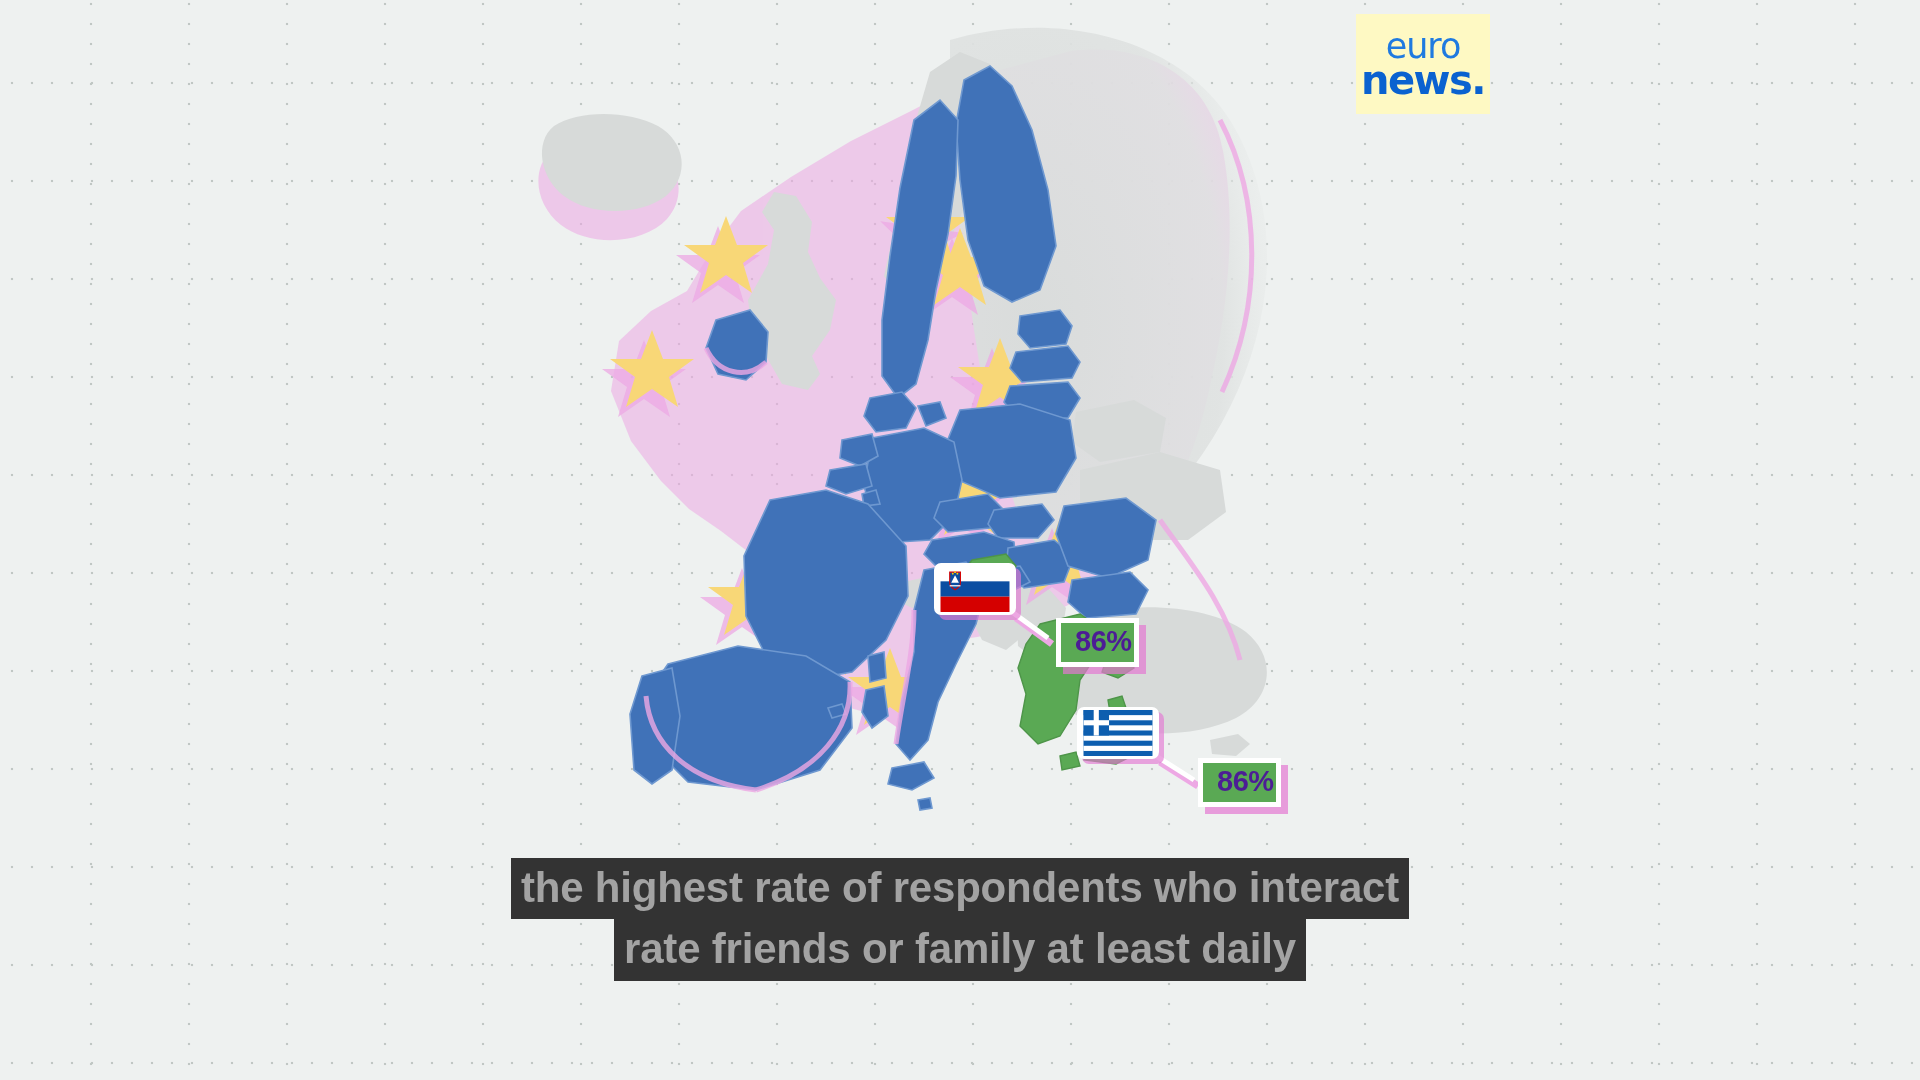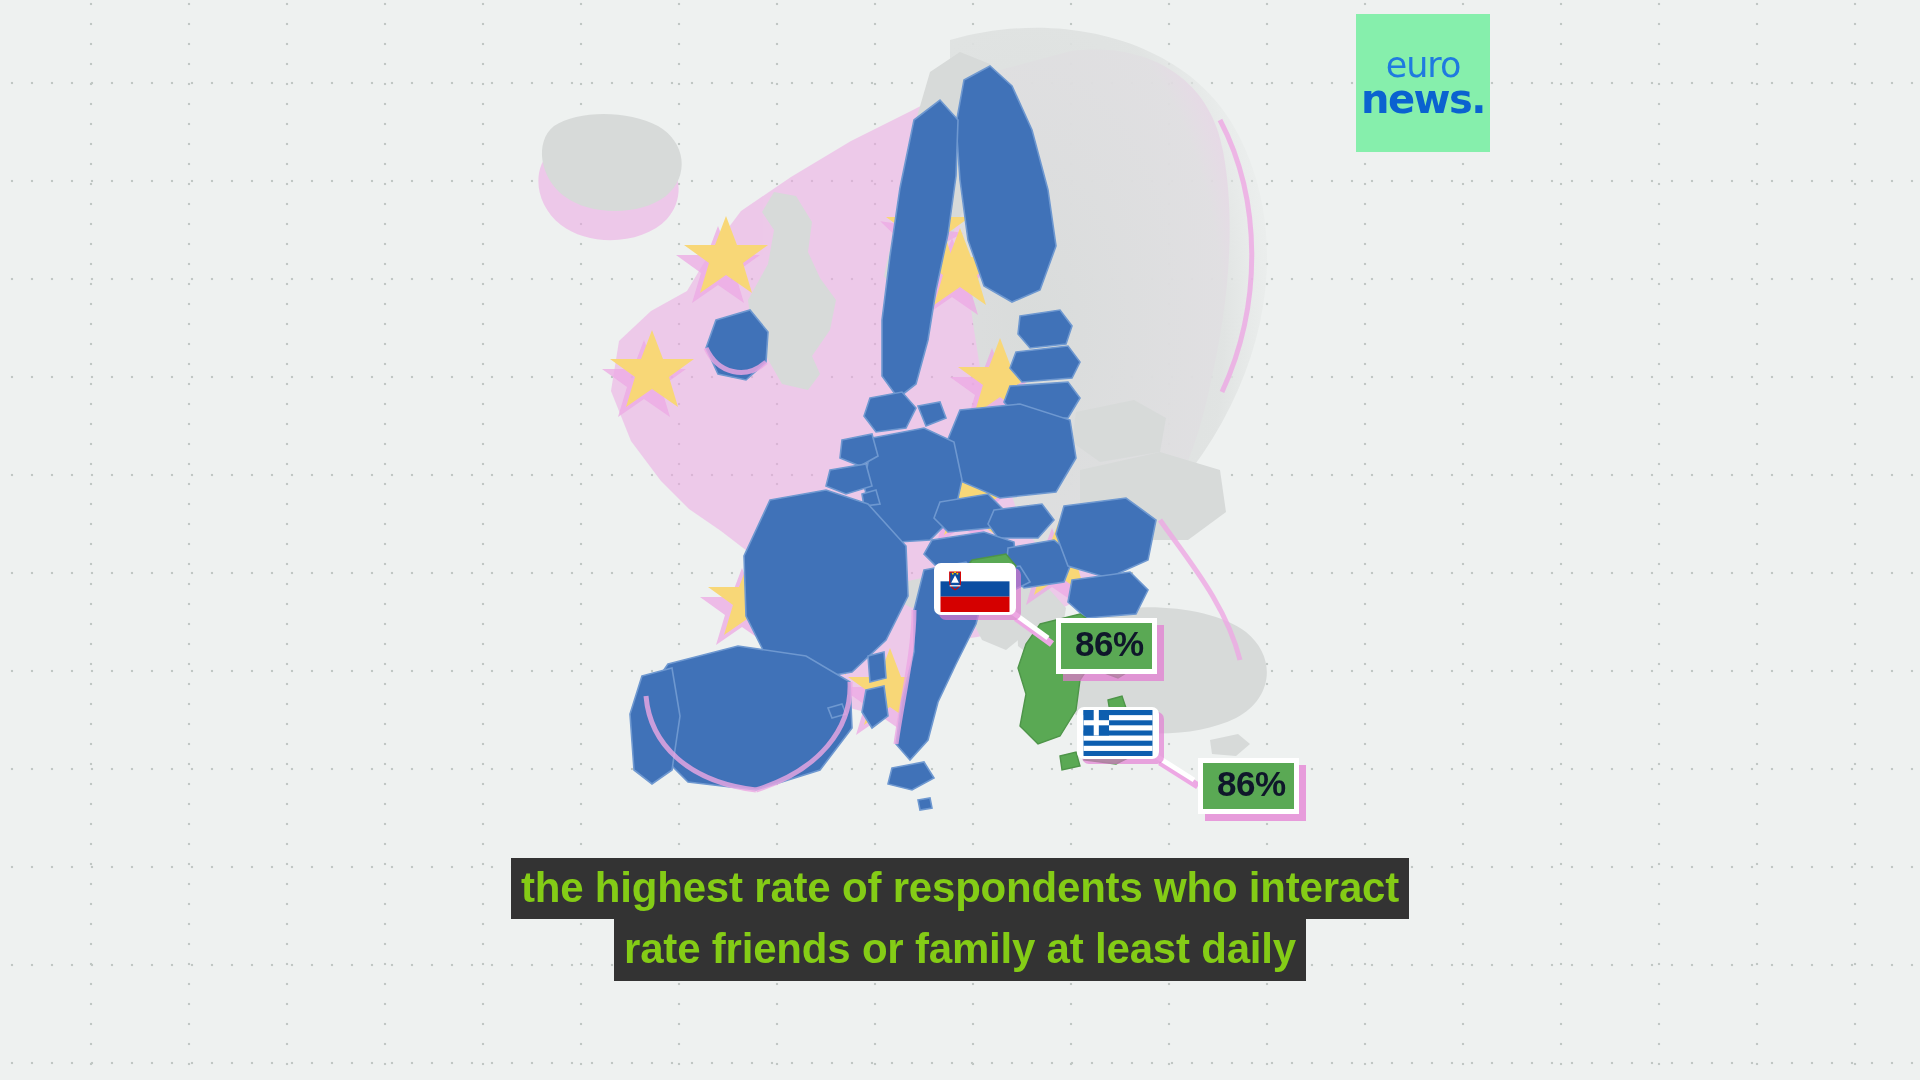--- a/index.html
+++ b/index.html
@@ -28,22 +28,22 @@
     position:absolute;
     left:520px; top:0px;
     width:880px; height:860px;
   }
   .map-wrap svg { width:100%; height:100%; display:block; }
 
   
   .logo-box {
     position:absolute;
     left:1356px; top:14px;
-    width:134px; height:138px;
-    background:#86efac;
+    width:134px; height:100px;
+    background:#fef9c3;
     display:flex; flex-direction:column;
     align-items:center; justify-content:center;
     line-height:.92;
   }
   .logo-euro {
     font-family:"DejaVu Sans", sans-serif;
     font-size:35px; color:#1f7ae0;
     letter-spacing:-1px; font-weight:400;
   }
   .logo-news {
@@ -62,42 +62,42 @@
     overflow:hidden;
     box-shadow:5px 5px 0 0 rgba(228,120,210,.65);
     background:#fff;
   }
   .flag-chip svg { width:100%; height:100%; display:block; }
 
   .pct-badge {
     position:absolute;
     background:#5aa954;
     border:5px solid #ffffff;
-    padding:3px 8px 6px 14px;
-    color:#0f172a;
-    font-size:35px;
+    padding:3px 2px 6px 14px;
+    color:#4c1d95;
+    font-size:29px;
     font-weight:700;
     letter-spacing:-.5px;
     line-height:1.05;
     box-shadow:7px 7px 0 0 rgba(228,120,210,.7);
     white-space:nowrap;
   }
   .connector { position:absolute; overflow:visible; }
 
   
   .subtitle {
     position:absolute;
     left:0; right:0; top:858px;
     text-align:center;
     pointer-events:none;
   }
   .subtitle-line {
     display:inline-block;
     background:#333333;
-    color:#84cc16;
+    color:#a3a3a3;
     font-size:42px;
     font-weight:700;
     line-height:1.32;
     padding:2px 10px 4px 10px;
     letter-spacing:-.2px;
   }
   .sub-row { display:block; }
 </style>
 </head>
 <body>

